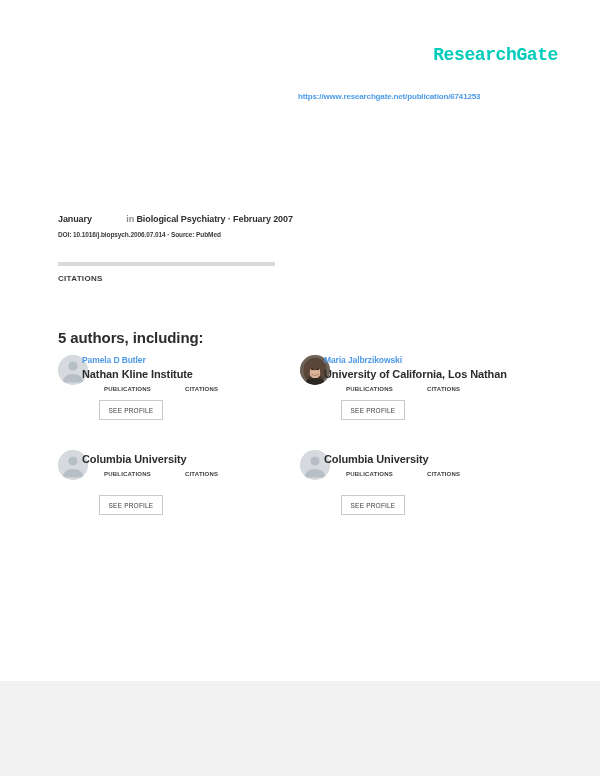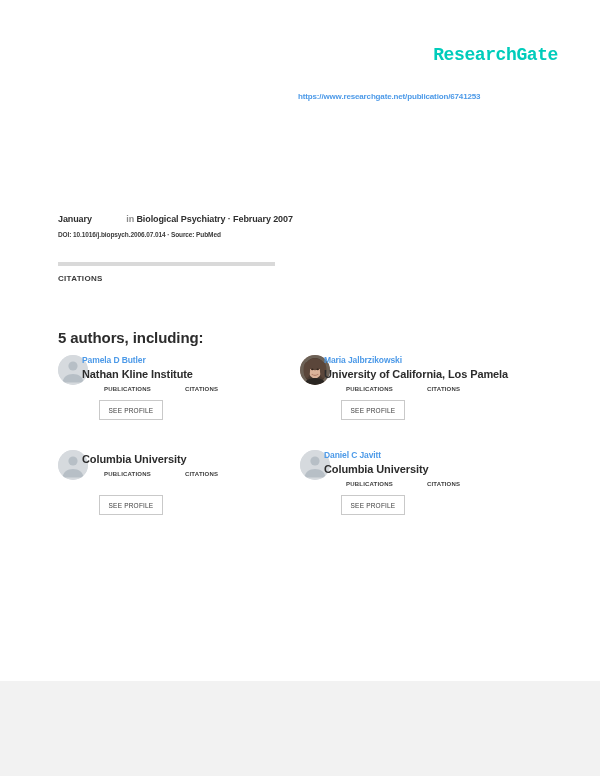--- a/index.html
+++ b/index.html
@@ -187,21 +187,21 @@
             <ellipse cx="23.2" cy="15" rx="3.3" ry="8" fill="#5b463a"></ellipse>
             <ellipse cx="12.3" cy="14.4" rx="1.15" ry="0.8" fill="#33241c"></ellipse>
             <ellipse cx="17.7" cy="14.4" rx="1.15" ry="0.8" fill="#33241c"></ellipse>
             <path d="M12.1 19.4q2.9 1.9 5.8 0" stroke="#b07f6a" stroke-width="1.1" fill="none" stroke-linecap="round"></path>
             <path d="M3 30q3-7 12-7t12 7z" fill="#2a2622"></path>
           </g>
         </svg>
       </div>
       <div class="body">
         <div class="au-name">Maria Jalbrzikowski</div>
-        <div class="au-aff">University of California, Los Pamela</div>
+        <div class="au-aff">University of California, Los Nathan</div>
         <div class="au-stats">
           <span class="s">PUBLICATIONS</span>
           <span class="s">CITATIONS</span>
         </div>
       </div>
       <div class="see-profile">SEE PROFILE</div>
     </div>
 
     <div class="author c0 r1">
       <div class="avatar">
@@ -223,21 +223,20 @@
 
     <div class="author c1 r1">
       <div class="avatar">
         <svg viewBox="0 0 30 30">
           <circle cx="15" cy="15" r="15" fill="#d6dade"></circle>
           <circle cx="15" cy="11" r="4.6" fill="#b7bfc6"></circle>
           <path d="M4.7 27.5c0-5.6 4.6-8.6 10.3-8.6s10.3 3 10.3 8.6z" fill="#b7bfc6"></path>
         </svg>
       </div>
       <div class="body">
-        <div class="au-name">Daniel C Javitt</div>
         <div class="au-aff">Columbia University</div>
         <div class="au-stats">
           <span class="s">PUBLICATIONS</span>
           <span class="s">CITATIONS</span>
         </div>
       </div>
       <div class="see-profile">SEE PROFILE</div>
     </div>
 
   </div>

